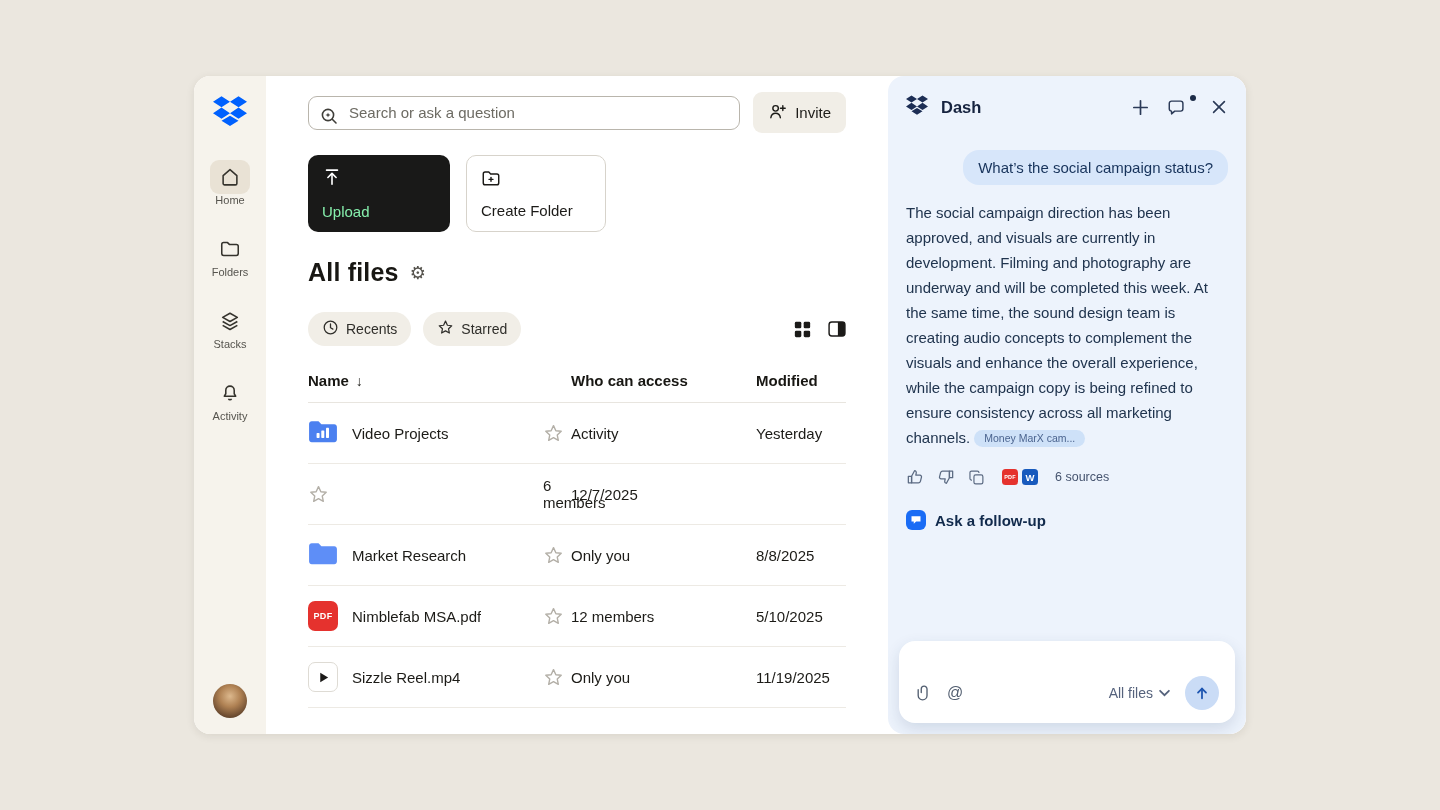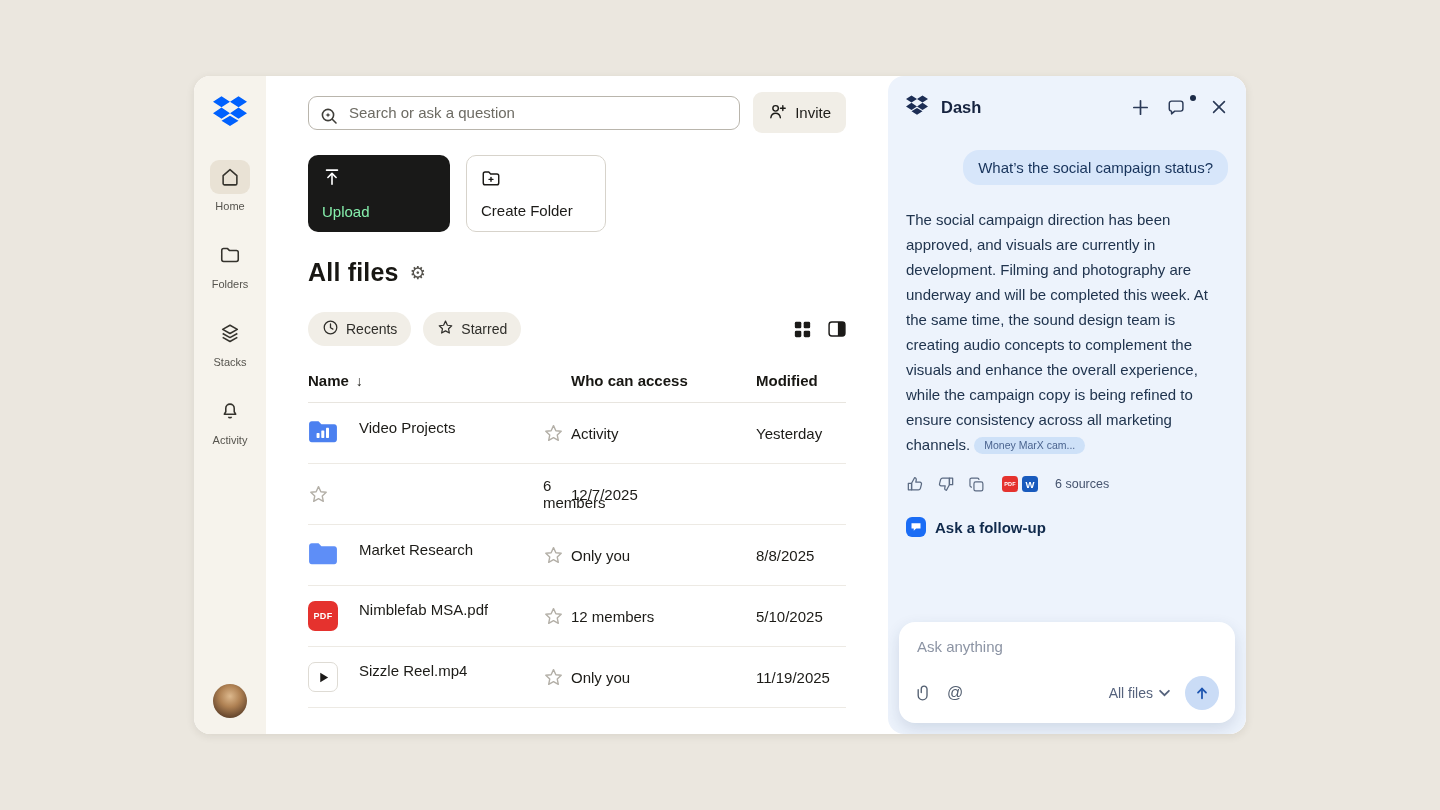--- a/index.html
+++ b/index.html
@@ -4,21 +4,21 @@
 <style>
   *{box-sizing:border-box}
   html,body{margin:0;padding:0}
   body{width:1440px;height:810px;background:#ebe7df;font-family:"Liberation Sans",sans-serif;overflow:hidden;position:relative}
 
   .window{position:absolute;left:194px;top:76px;width:1052px;height:658px;background:#fff;border-radius:16px;box-shadow:0 2px 8px rgba(60,50,30,.10);display:flex;overflow:hidden}
 
   
   .sidebar{width:72px;background:#f6f3ec;display:flex;flex-direction:column;align-items:center;padding:20px 0 16px;flex-shrink:0}
   .db-logo{margin-bottom:30px;cursor:pointer}
-  .nav-item{display:flex;flex-direction:column;align-items:center;gap:6px;margin-bottom:26px;cursor:pointer}
+  .nav-item{display:flex;flex-direction:column;align-items:center;margin-bottom:26px;cursor:pointer}
   .nav-icon{width:40px;height:34px;display:flex;align-items:center;justify-content:center;border-radius:9px;color:#393731}
   .nav-item.active .nav-icon{background:#e9e2d5}
   .nav-label{font-size:11px;color:#56544e}
   .avatar{margin-top:auto;width:34px;height:34px;border-radius:50%;background:radial-gradient(circle at 50% 36%,#dcb88d 0%,#b08254 38%,#6e4d32 72%,#41301f 100%);cursor:pointer}
 
   
   .main{flex:1;min-width:0;padding:16px 42px 0;background:#fff}
   .top-row{display:flex;align-items:center;margin-bottom:22px}
   .search{position:relative;width:432px;height:34px}
   .search input{width:100%;height:100%;border:1px solid #b9b5ac;border-radius:9px;padding:0 12px 0 40px;font-size:15px;color:#3a3934;background:#fff;outline:none;font-family:inherit}
@@ -39,37 +39,37 @@
 
   .filter-row{display:flex;align-items:center;margin-bottom:26px}
   .chip{height:34px;padding:0 14px;border-radius:17px;background:#f1eee7;display:flex;align-items:center;gap:7px;font-size:14px;color:#2f2e2a;border:none;cursor:pointer;font-family:Liberation Sans, sans-serif}
   .chip + .chip{margin-left:12px}
   .view-icons{margin-left:auto;display:flex;gap:17px;align-items:center}
   .view-icons span{cursor:pointer;display:flex}
 
   .thead{display:grid;grid-template-columns:235px 28px 185px 90px;height:31px;align-items:start;border-bottom:1px solid #e8e5df;font-size:15px;font-weight:700;color:#181713}
   .thead .sort{font-weight:400;font-size:14px;margin-left:7px;color:#1c1b17}
   .trow{display:grid;grid-template-columns:235px 28px 185px 90px;height:61px;align-items:center;border-bottom:1px solid #edeae4;font-size:15px;color:#1c1b17;cursor:pointer}
-  .name-cell{display:flex;gap:21px;min-width:0}
+  .name-cell{display:flex;align-items:center;gap:14px;min-width:0}
   .fname{white-space:nowrap;overflow:hidden;text-overflow:ellipsis}
   .star-btn{background:none;border:none;padding:0;cursor:pointer;display:flex}
   .pdf-tile{width:30px;height:30px;border-radius:7px;background:#e5322e;color:#fff;font-size:9px;font-weight:700;display:flex;align-items:center;justify-content:center;letter-spacing:.3px;flex-shrink:0}
   .vid-tile{width:30px;height:30px;border-radius:7px;background:#fff;border:1px solid #dedbd4;display:flex;align-items:center;justify-content:center;flex-shrink:0}
   .partial-row{padding-top:12px;height:40px}
   .partial-tile{width:30px;height:30px;border-radius:6px;background:#f0a33c;margin-left:1px}
 
   
   .dash{width:358px;flex-shrink:0;background:#edf3fc;border-radius:16px;position:relative;padding:0 18px;overflow:hidden}
   .dash-header{height:62px;display:flex;align-items:center;gap:13px}
   .dash-title{font-size:16.5px;font-weight:700;color:#16233f}
   .dash-actions{margin-left:auto;display:flex;align-items:center;gap:17px}
   .dash-actions span{cursor:pointer;display:flex;position:relative}
   .chat-dot{position:absolute;right:-3px;top:-3px;width:6px;height:6px;border-radius:50%;background:#1c2b47}
   .bubble{margin-left:auto;margin-top:12px;width:max-content;max-width:300px;background:#d7e6fa;border-radius:16px;padding:9px 15px;font-size:15px;color:#17335b}
-  .answer{margin-top:22px;font-size:15px;line-height:25px;color:#20344e}
+  .answer{margin-top:15px;font-size:15px;line-height:25px;color:#20344e}
   .src-pill{display:inline-block;background:#cee1f8;color:#4b648f;font-size:10.5px;line-height:17px;padding:0 10px;border-radius:9px;vertical-align:1px;margin-left:4px;cursor:pointer;white-space:nowrap}
   .feedback{display:flex;align-items:center;margin-top:18px;gap:13px;color:#5b6a82}
   .feedback .fi{cursor:pointer;display:flex}
   .doc-badges{display:flex;gap:4px;margin-left:4px;align-items:center}
   .badge{width:16px;height:16px;border-radius:3.5px;color:#fff;font-weight:700;display:flex;align-items:center;justify-content:center}
   .badge.pdf{background:#e5322e;font-size:5.5px;letter-spacing:.2px}
   .badge.word{background:#185abd;font-size:9.5px}
   .sources-label{font-size:12.5px;color:#45536e;margin-left:4px}
   .followup{display:flex;align-items:center;gap:9px;margin-top:24px;font-size:15px;font-weight:700;color:#112a4c}
   .fu-icon{width:20px;height:20px;border-radius:6px;background:#1a6cf5;display:flex;align-items:center;justify-content:center;flex-shrink:0}
@@ -384,21 +384,20 @@
       <span class="fu-icon">
         <svg width="12" height="12" viewBox="0 0 16 16">
             <path d="M2 3h12v7H8.2L5 13v-3H2z" fill="#fff"></path>
           </svg>
       </span>
       <span>Ask a follow-up</span>
     </div>
 
 
     <div class="ask-card">
-      <input type="text" value="" placeholder="Ask anything" style="">
       <div class="ask-foot">
         <span class="fi">
           <svg width="17" height="18" viewBox="0 0 18 20" fill="none" stroke="#525e70" stroke-width="1.5" stroke-linecap="round">
               <path d="M6.5 9.5V5.6a3.2 3.2 0 0 1 6.4 0v7.2a4.9 4.9 0 0 1-9.8 0V6.4"></path>
             </svg>
         </span>
         <span class="at-glyph">@</span>
         <span class="scope">
           <span>All files</span>
           <svg width="11" height="8" viewBox="0 0 10 7" fill="none" stroke="#55627c" stroke-width="1.6" stroke-linecap="round">

